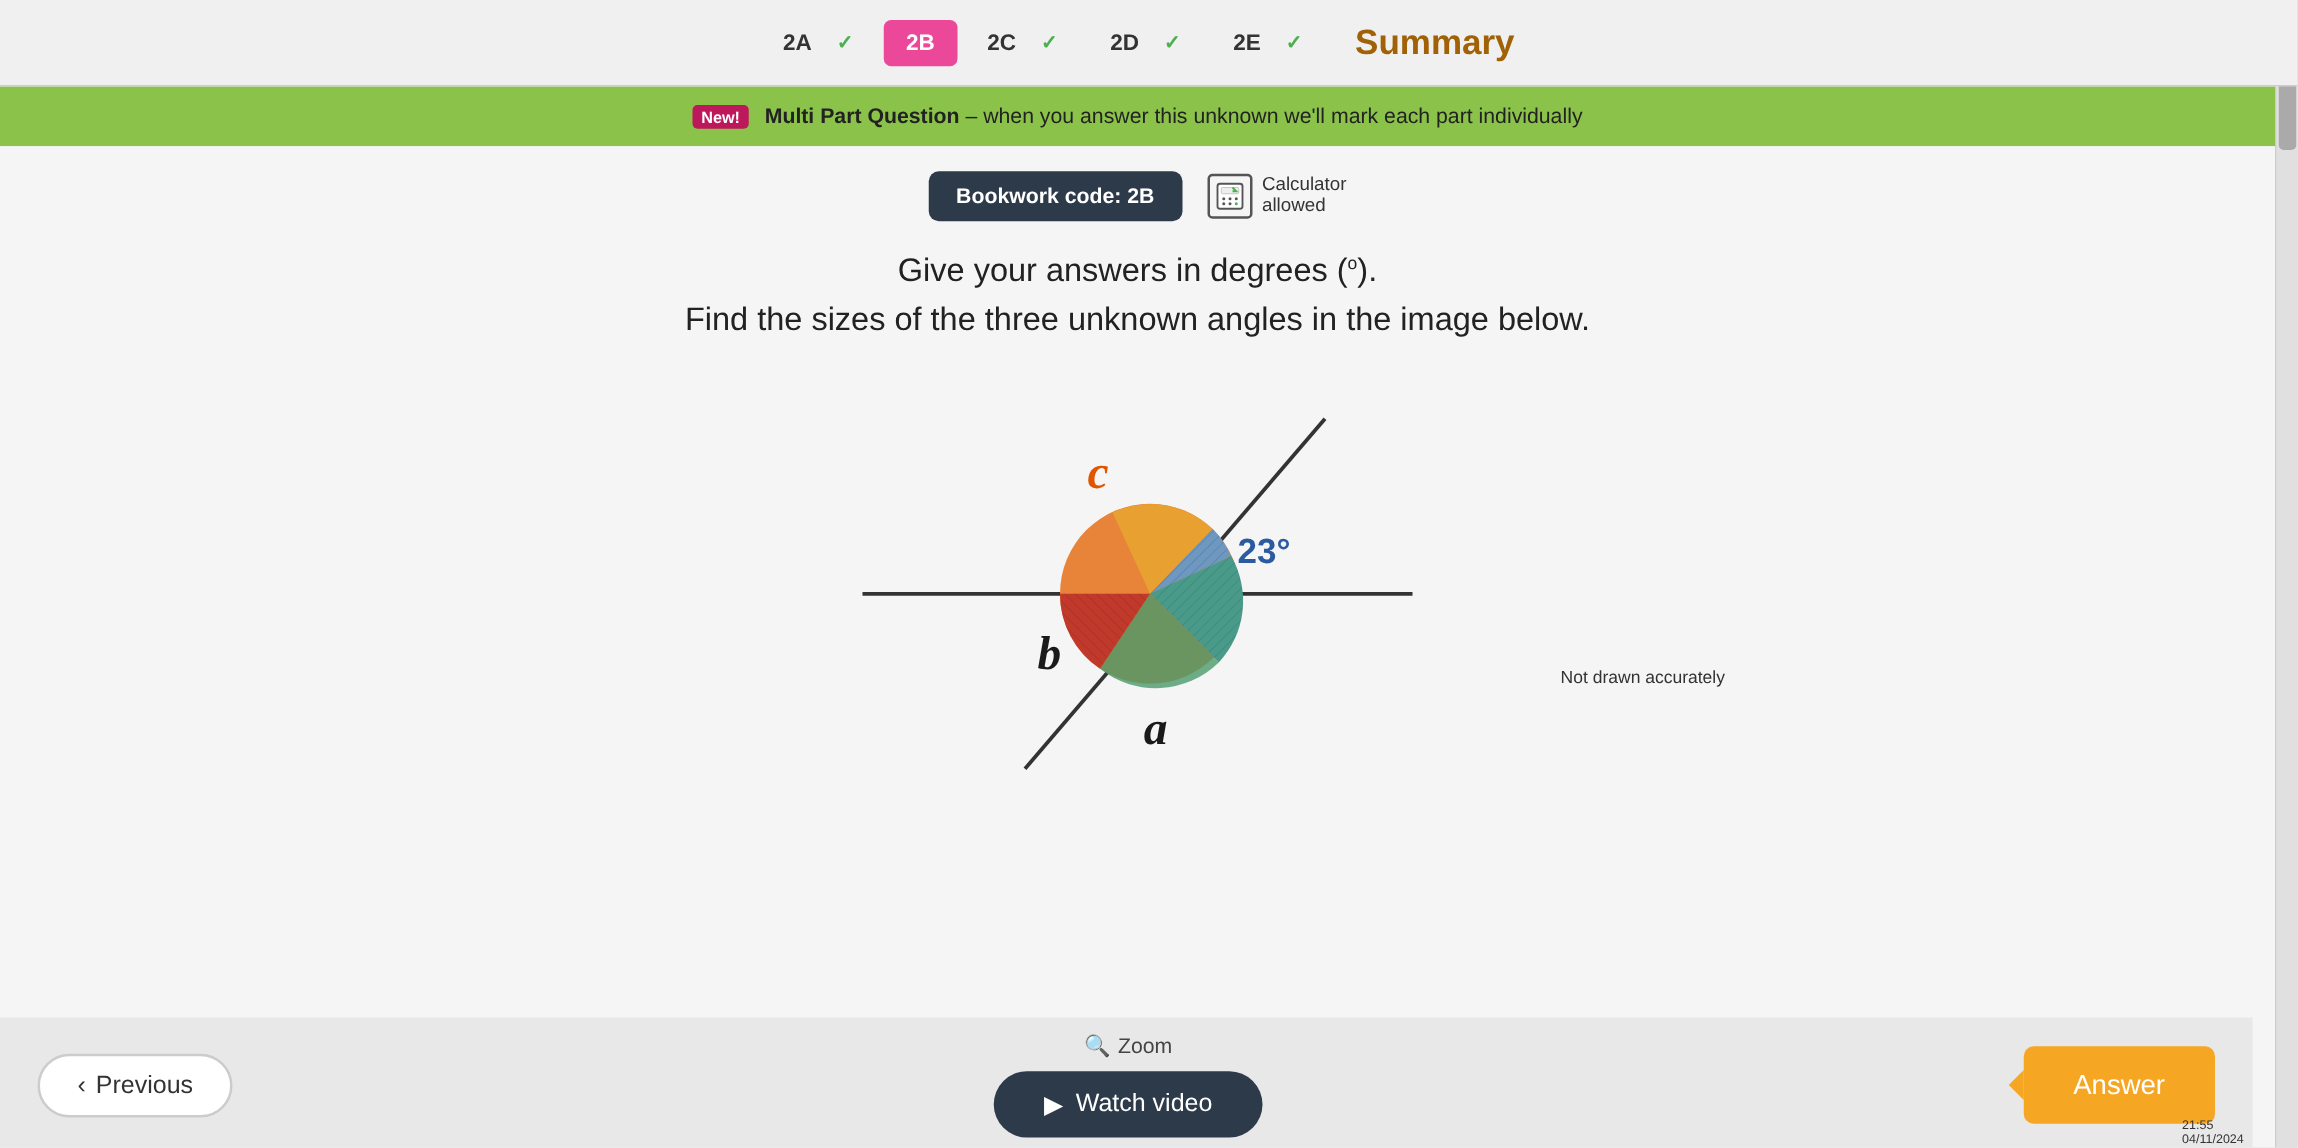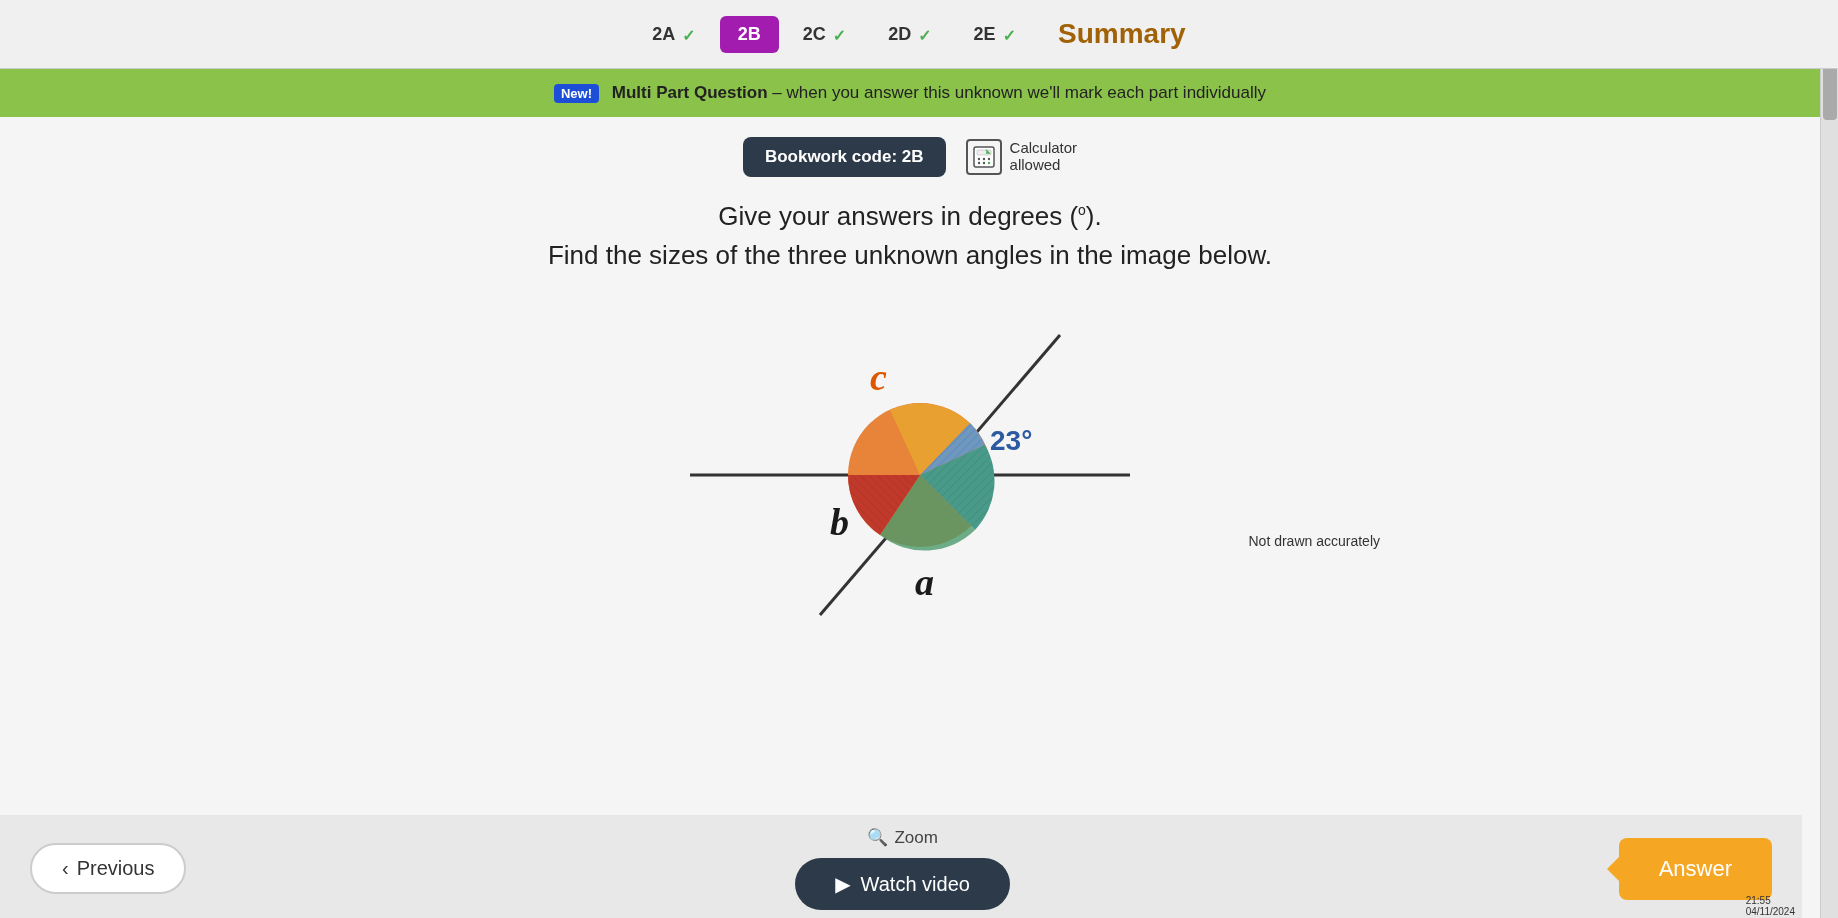--- a/index.html
+++ b/index.html
@@ -28,26 +28,26 @@
     .nav-tab {
       padding: 8px 18px;
       border-radius: 6px;
       font-size: 18px;
       font-weight: bold;
       cursor: pointer;
       border: none;
       background: transparent;
       color: #333;
       display: flex;
-      align-items: flex-end;
-      gap: 7px;
+      align-items: center;
+      gap: 20px;
     }
 
     .nav-tab.active {
-      background: #a21caf;
+      background: #ec4899;
       color: white;
     }
 
     .nav-tab .checkmark {
       color: #4caf50;
       font-size: 16px;
     }
 
     .nav-tab.summary-tab {
       background: transparent;
@@ -88,21 +88,21 @@
     
     .notification-bar {
       background: #8bc34a;
       padding: 14px 20px;
       text-align: center;
       font-size: 17px;
       color: #222;
       font-weight: 400;
     }
     .notification-bar .new-badge {
-      background: #1d4ed8;
+      background: #be185d;
       color: white;
       font-size: 13px;
       font-weight: bold;
       padding: 2px 7px;
       border-radius: 4px;
       margin-right: 8px;
     }
 
     
     .question-area {

